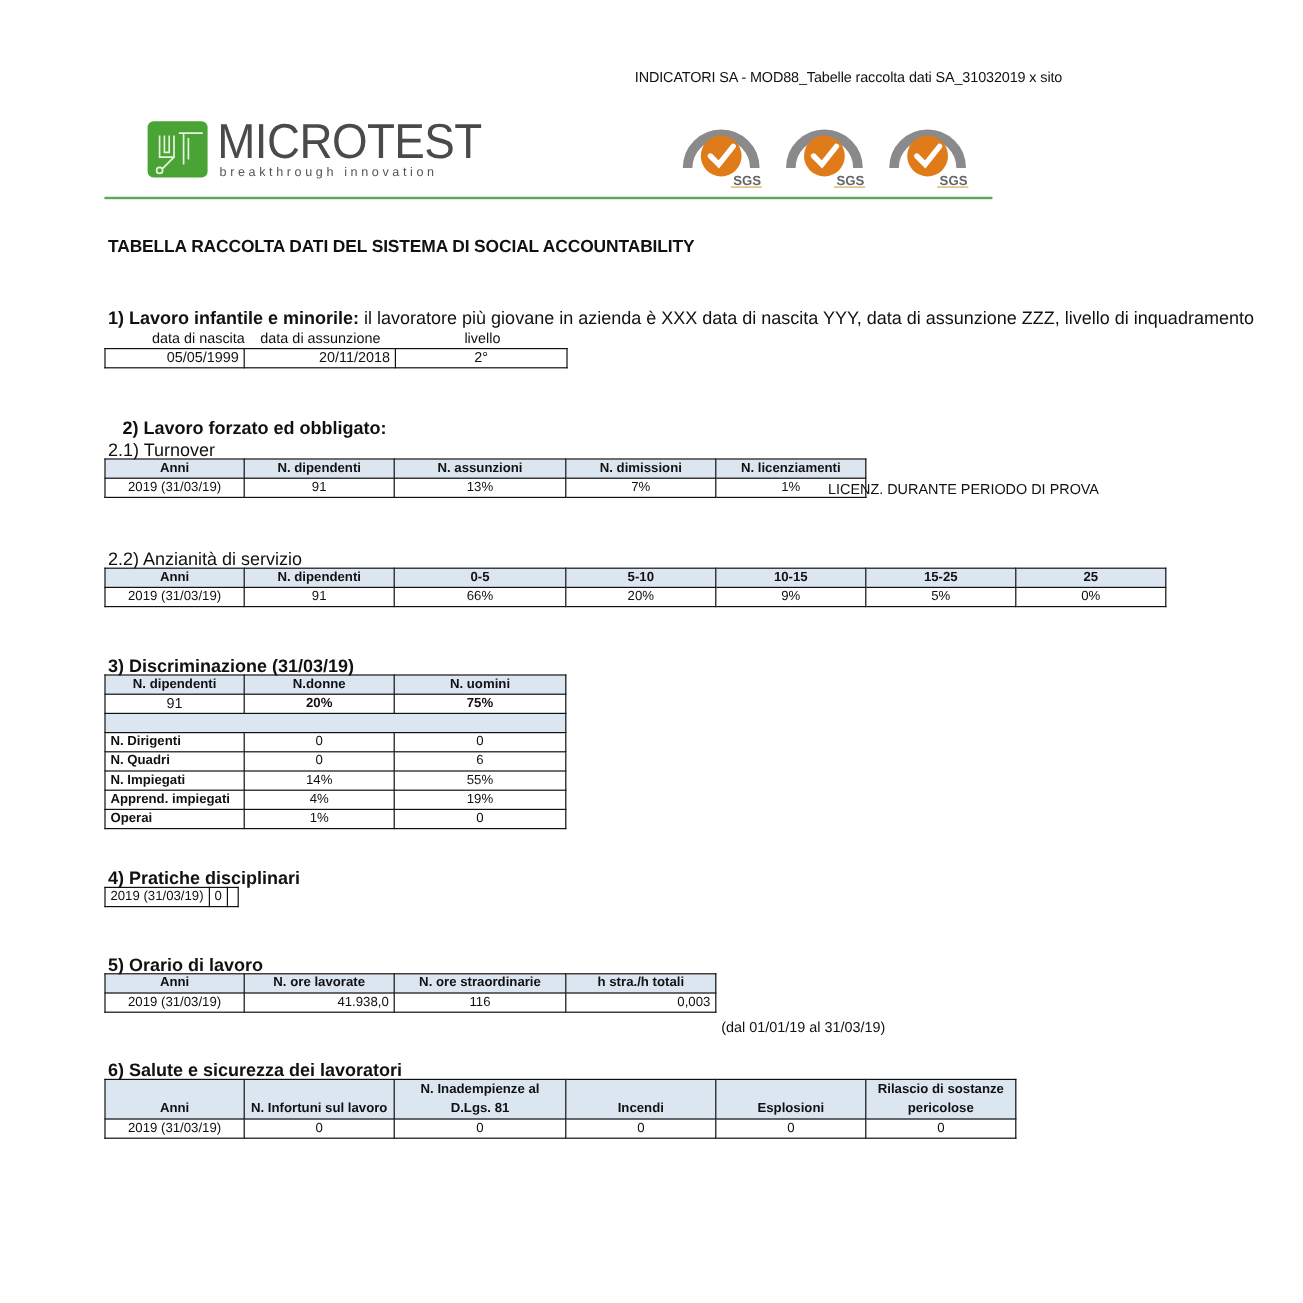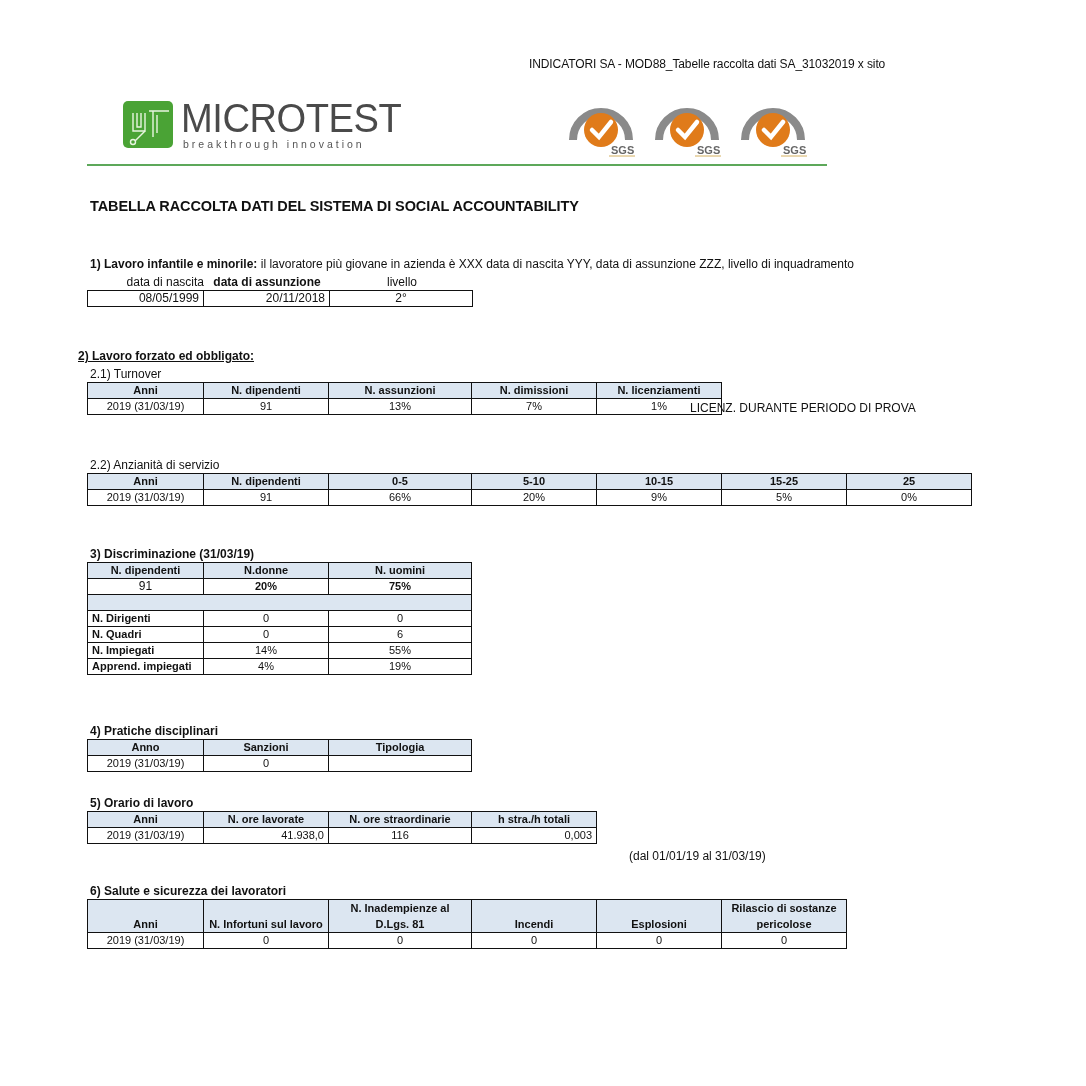--- a/index.html
+++ b/index.html
@@ -19,21 +19,21 @@
     position: absolute; left: 58px; top: -4px; font-size: 41px; letter-spacing: -0.5px;
     color: #4a4a4a; font-weight: normal; line-height: 44px; transform: scaleX(0.93); transform-origin: left;
   }
   .logo-tag {
     position: absolute; left: 60px; top: 38px; font-size: 10.5px; letter-spacing: 3px; color: #555; text-align: center;
   }
   .certs { left: 565px; top: 92px; width: 260px; height: 66px; }
   .cert { position: absolute; top: 0; width: 72px; height: 66px; }
   .green-rule { left: 87px; top: 164px; width: 740px; height: 2px; background: #5da85a; }
   .title { left: 90px; top: 198px; font-size: 14.5px; font-weight: bold; letter-spacing: -0.1px; }
-  .sec { font-size: 12px; }
+  .sec { font-size: 15px; }
   .sec b { font-weight: bold; }
   table.grid { position: absolute; border-collapse: collapse; font-size: 11px; }
   table.grid td {
     border: 1.5px solid #111; height: 15px; padding: 0 4px; text-align: center; white-space: nowrap; line-height: 15px;
   }
   table.grid tr.hdr td { background: #dce6f1; font-weight: bold; }
   table.grid td.r { text-align: right; }
   table.grid td.l { text-align: left; font-weight: bold; }
   table.grid td.b { font-weight: bold; }
   .lbl-row { position: absolute; font-size: 12px; }
@@ -92,34 +92,34 @@
 
 <div class="abs green-rule"></div>
 
 <div class="abs title">TABELLA RACCOLTA DATI DEL SISTEMA DI SOCIAL ACCOUNTABILITY</div>
 
 <div class="abs sec" style="left:90px; top:257px;">
   <b>1) Lavoro infantile e minorile:</b><span> il lavoratore più giovane in azienda è XXX data di nascita YYY, data di assunzione ZZZ, livello di inquadramento</span>
 </div>
 <div class="lbl-row" style="left:88px; top:275px; width:386px;">
   <span class="abs" style="left:0; width:116px; text-align:right;">data di nascita</span>
-  <span class="abs" style="left:116px; width:126px; text-align:center;font-weight:bold;">data di assunzione</span>
+  <span class="abs" style="left:116px; width:126px; text-align:center;">data di assunzione</span>
   <span class="abs" style="left:242px; width:144px; text-align:center;">livello</span>
 </div>
 <table class="grid" style="left:87px; top:290px; font-size:12px;">
   <tbody>
       <tr>
-    <td class="r" style="width:107px">08/05/1999</td>
+    <td class="r" style="width:107px">05/05/1999</td>
     <td class="r" style="width:117px">20/11/2018</td>
     <td style="width:134px">2°</td>
   </tr>
 </tbody>
   </table>
 
-<div class="abs sec" style="left:78px; top:349px;text-decoration:underline;"><b>2) Lavoro forzato ed obbligato:</b></div>
+<div class="abs sec" style="left:102px; top:349px;"><b>2) Lavoro forzato ed obbligato:</b></div>
 <div class="abs sec" style="left:90px; top:367px;">2.1) Turnover</div>
 <table class="grid" style="left:87px; top:382px;">
   <tbody>
       <tr class="hdr">
     <td style="width:107px">Anni</td>
     <td style="width:116px">N. dipendenti</td>
     <td style="width:134px">N. assunzioni</td>
     <td style="width:116px">N. dimissioni</td>
     <td style="width:116px">N. licenziamenti</td>
   </tr>
@@ -187,31 +187,31 @@
   <tr>
     <td class="l">N. Impiegati</td>
     <td>14%</td>
     <td>55%</td>
   </tr>
   <tr>
     <td class="l">Apprend. impiegati</td>
     <td>4%</td>
     <td>19%</td>
   </tr>
+  <tr>
+    <td class="l">Operai</td>
+    <td>1%</td>
+    <td>0</td>
+  </tr>
 </tbody>
   </table>
 
 <div class="abs sec" style="left:90px; top:724px;"><b>4) Pratiche disciplinari</b></div>
 <table class="grid" style="left:87px; top:739px;">
   <tbody>
-      <tr class="hdr">
-    <td style="width:107px">Anno</td>
-    <td style="width:116px">Sanzioni</td>
-    <td style="width:134px">Tipologia</td>
-  </tr>
   <tr>
     <td>2019 (31/03/19)</td>
     <td>0</td>
     <td></td>
   </tr>
 </tbody>
   </table>
 
 <div class="abs sec" style="left:90px; top:796px;"><b>5) Orario di lavoro</b></div>
 <table class="grid" style="left:87px; top:811px;">
@@ -223,21 +223,21 @@
     <td style="width:116px">h stra./h totali</td>
   </tr>
   <tr>
     <td>2019 (31/03/19)</td>
     <td class="r">41.938,0</td>
     <td>116</td>
     <td class="r">0,003</td>
   </tr>
 </tbody>
   </table>
-<div class="abs note" style="left:601px; top:849px;margin-left:28px;">(dal 01/01/19 al 31/03/19)</div>
+<div class="abs note" style="left:601px; top:849px;">(dal 01/01/19 al 31/03/19)</div>
 
 <div class="abs sec" style="left:90px; top:884px;"><b>6) Salute e sicurezza dei lavoratori</b></div>
 <table class="grid" style="left:87px; top:899px;">
   <tbody>
       <tr class="hdr">
     <td style="width:107px; height:30px; vertical-align:bottom;">Anni</td>
     <td style="width:116px; vertical-align:bottom;">N. Infortuni sul lavoro</td>
     <td style="width:134px; white-space:normal; line-height:16px;">N. Inadempienze al D.Lgs. 81</td>
     <td style="width:116px; vertical-align:bottom;">Incendi</td>
     <td style="width:116px; vertical-align:bottom;">Esplosioni</td>

